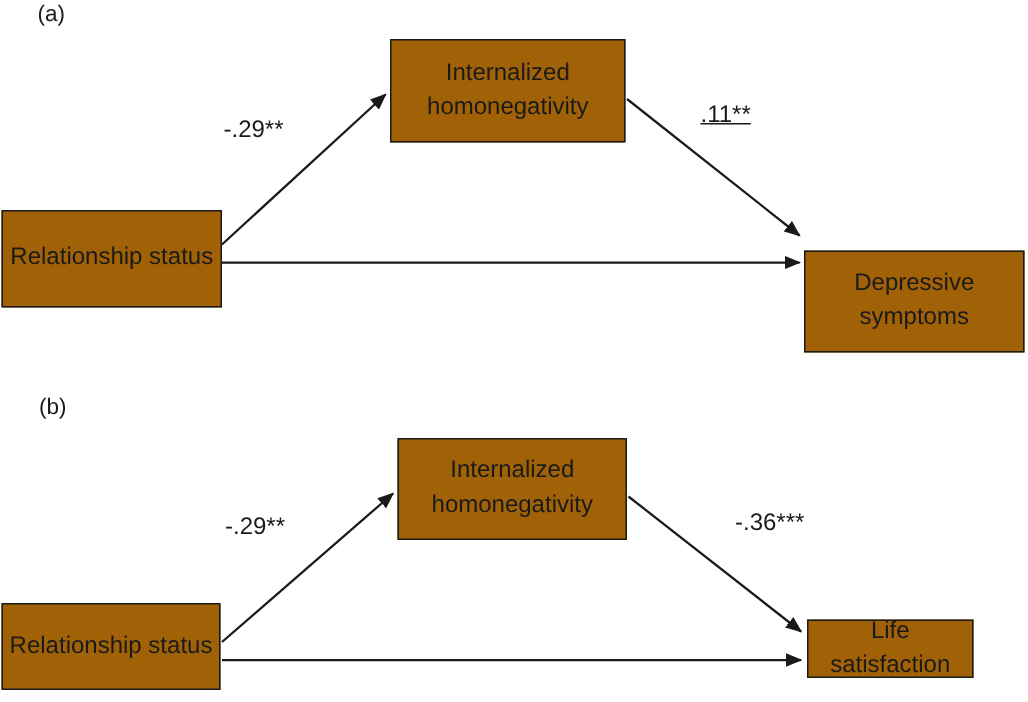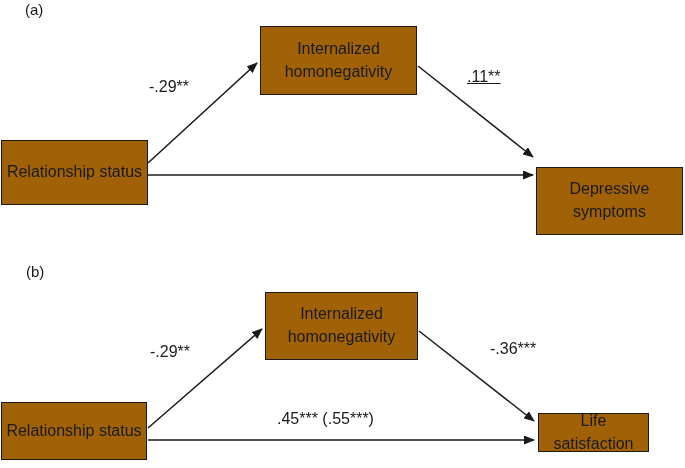--- a/index.html
+++ b/index.html
@@ -94,15 +94,14 @@
   <div class="node" style="left:265px; top:292px; width:153px; height:68px;">
     <span>Internalized homonegativity</span>
   </div>
 
   <div class="node" style="left:538px; top:413px; width:111px; height:39px;">
     <span>Life satisfaction</span>
   </div>
 
   <div class="coef" style="left:150px; top:343px;">-.29**</div>
   <div class="coef" style="left:490px; top:340px;">-.36***</div>
-  <div class="coef" style="left:277px; top:410px;">.45*** (.55***)</div>
 
 </div>
 
 </body></html>

